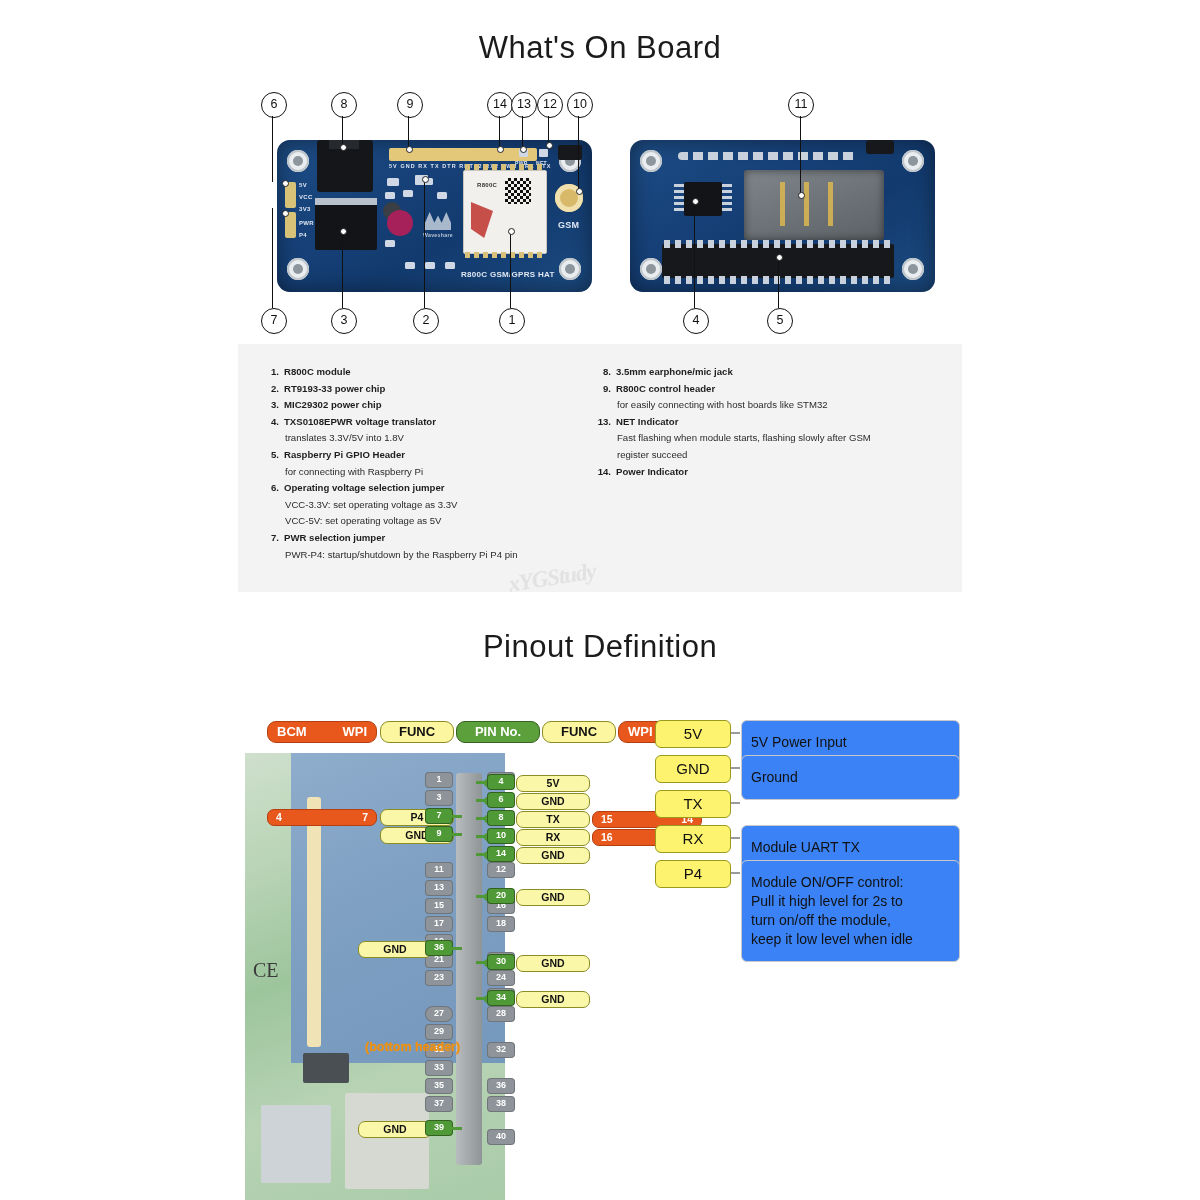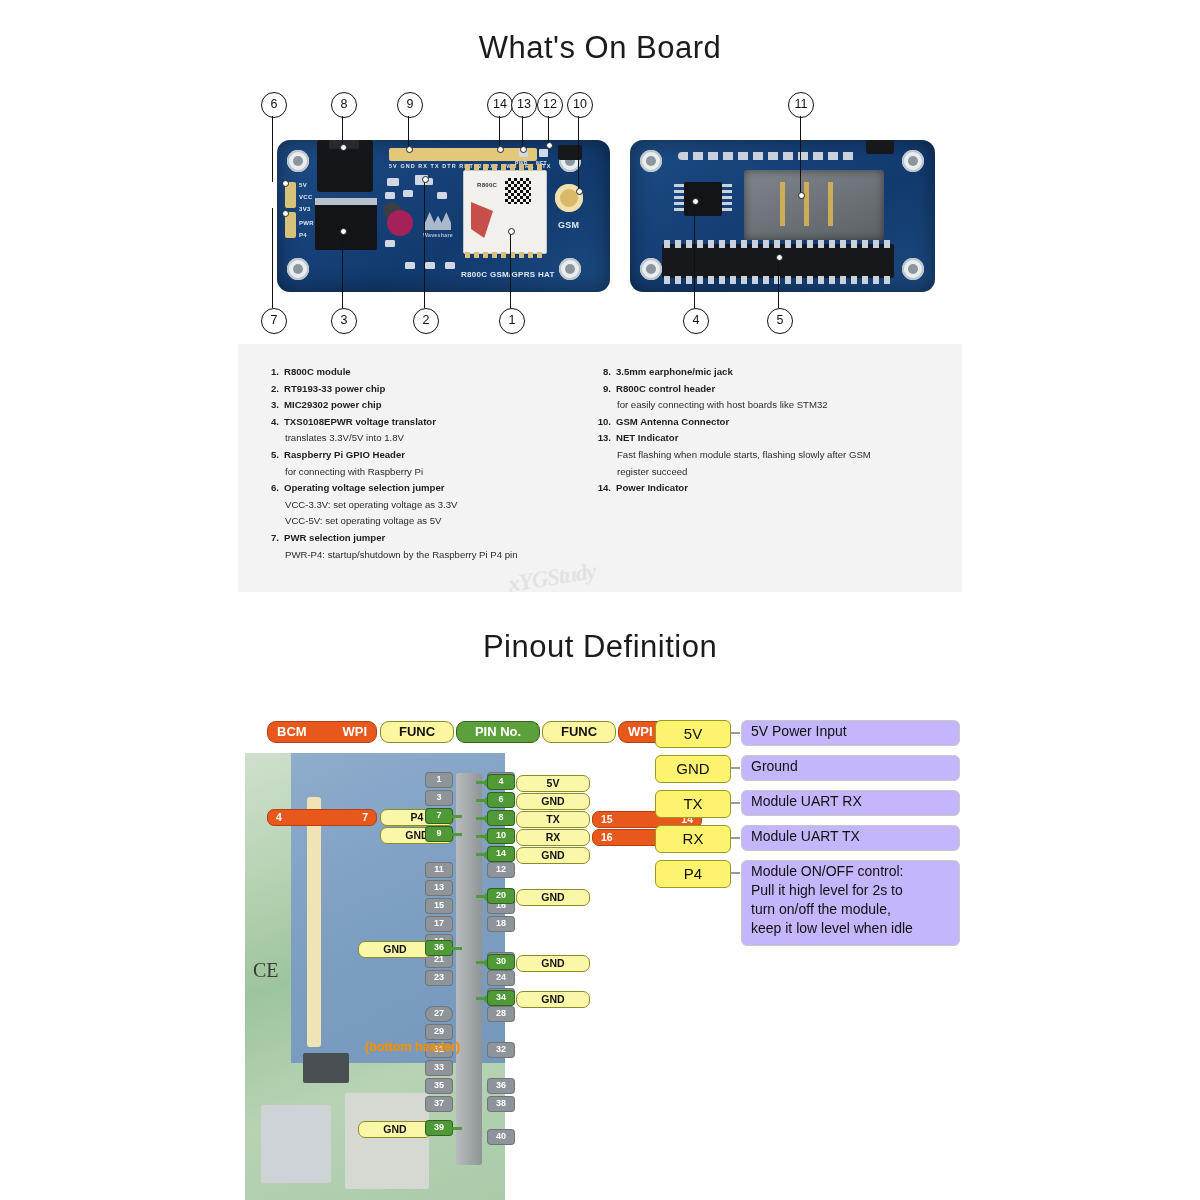--- a/index.html
+++ b/index.html
@@ -72,34 +72,34 @@
      color:#f0910f;-webkit-text-stroke:.3px #f0910f;}
 
   
   #legend{position:absolute;left:410px;top:5px;width:305px;}
   .lrow{position:relative;margin-bottom:9px;height:26px;}
   .lkey{position:absolute;left:0;top:0;width:74px;height:26px;line-height:26px;
      background:#fdf36f;border:1.7px solid #9a9a1d;border-radius:6px;
      text-align:center;font-size:15px;color:#111;}
   .ldash{position:absolute;left:76px;top:12px;width:9px;height:1.6px;background:#9a9a9a;}
   .lval{position:absolute;left:86px;top:0;right:0;min-height:26px;
-     border:1.3px solid #c9c9c9;border-radius:6px;background:#c4b5fd;
-     font-size:14px;color:#111;padding:1px 9px;box-sizing:border-box;line-height:19px;}
+     border:1.3px solid #c9c9c9;border-radius:6px;background:#3b82f6;
+     font-size:14px;color:#111;padding:12px 9px;box-sizing:border-box;line-height:19px;}
   #legend .lrow.tall{height:86px;}
   #legend .lrow.tall .lval{min-height:86px;}
 </style>
 </head>
 <body>
 
 <div class="h1" id="board-title">What's On Board</div>
 <div class="h1" id="pinout-title">Pinout Definition</div>
 
 <div id="boards">
 
-  <div class="pcb" style="left:22px;top:48px;width:315px;height:152px;padding-left:18px;">
+  <div class="pcb" style="left:22px;top:48px;width:315px;height:152px;">
     <div class="hole" style="left:10px;top:10px;">
         <i></i>
       </div>
     <div class="hole" style="left:10px;top:118px;">
         <i></i>
       </div>
     <div class="hole" style="left:282px;top:10px;">
         <i></i>
       </div>
     <div class="hole" style="left:282px;top:118px;">
@@ -303,26 +303,20 @@
         <div class="fnum">8.</div>
         <div class="fbody">
           <div class="fbold">3.5mm earphone/mic jack</div>
         </div>
       </div>
       <div class="fitem">
         <div class="fnum">9.</div>
         <div class="fbody">
           <div class="fbold">R800C control header</div>
           <div class="fsub">for easily connecting with host boards like STM32</div>
-        </div>
-      </div>
-      <div class="fitem">
-        <div class="fnum">10.</div>
-        <div class="fbody">
-          <div class="fbold">GSM Antenna Connector</div>
         </div>
       </div>
       <div class="fitem">
         <div class="fnum">13.</div>
         <div class="fbody">
           <div class="fbold">NET Indicator</div>
           <div class="fsub">Fast flashing when module starts, flashing slowly after GSM</div>
           <div class="fsub">register succeed</div>
         </div>
       </div>
@@ -490,23 +484,20 @@
       <div class="lrow">
         <div class="lkey">GND</div>
         <div class="ldash"></div>
         <div class="lval">
           <div>Ground</div>
         </div>
       </div>
       <div class="lrow">
         <div class="lkey">TX</div>
         <div class="ldash"></div>
-        <div class="lval">
-          <div>Module UART RX</div>
-        </div>
       </div>
       <div class="lrow">
         <div class="lkey">RX</div>
         <div class="ldash"></div>
         <div class="lval">
           <div>Module UART TX</div>
         </div>
       </div>
       <div class="lrow tall">
         <div class="lkey">P4</div>

